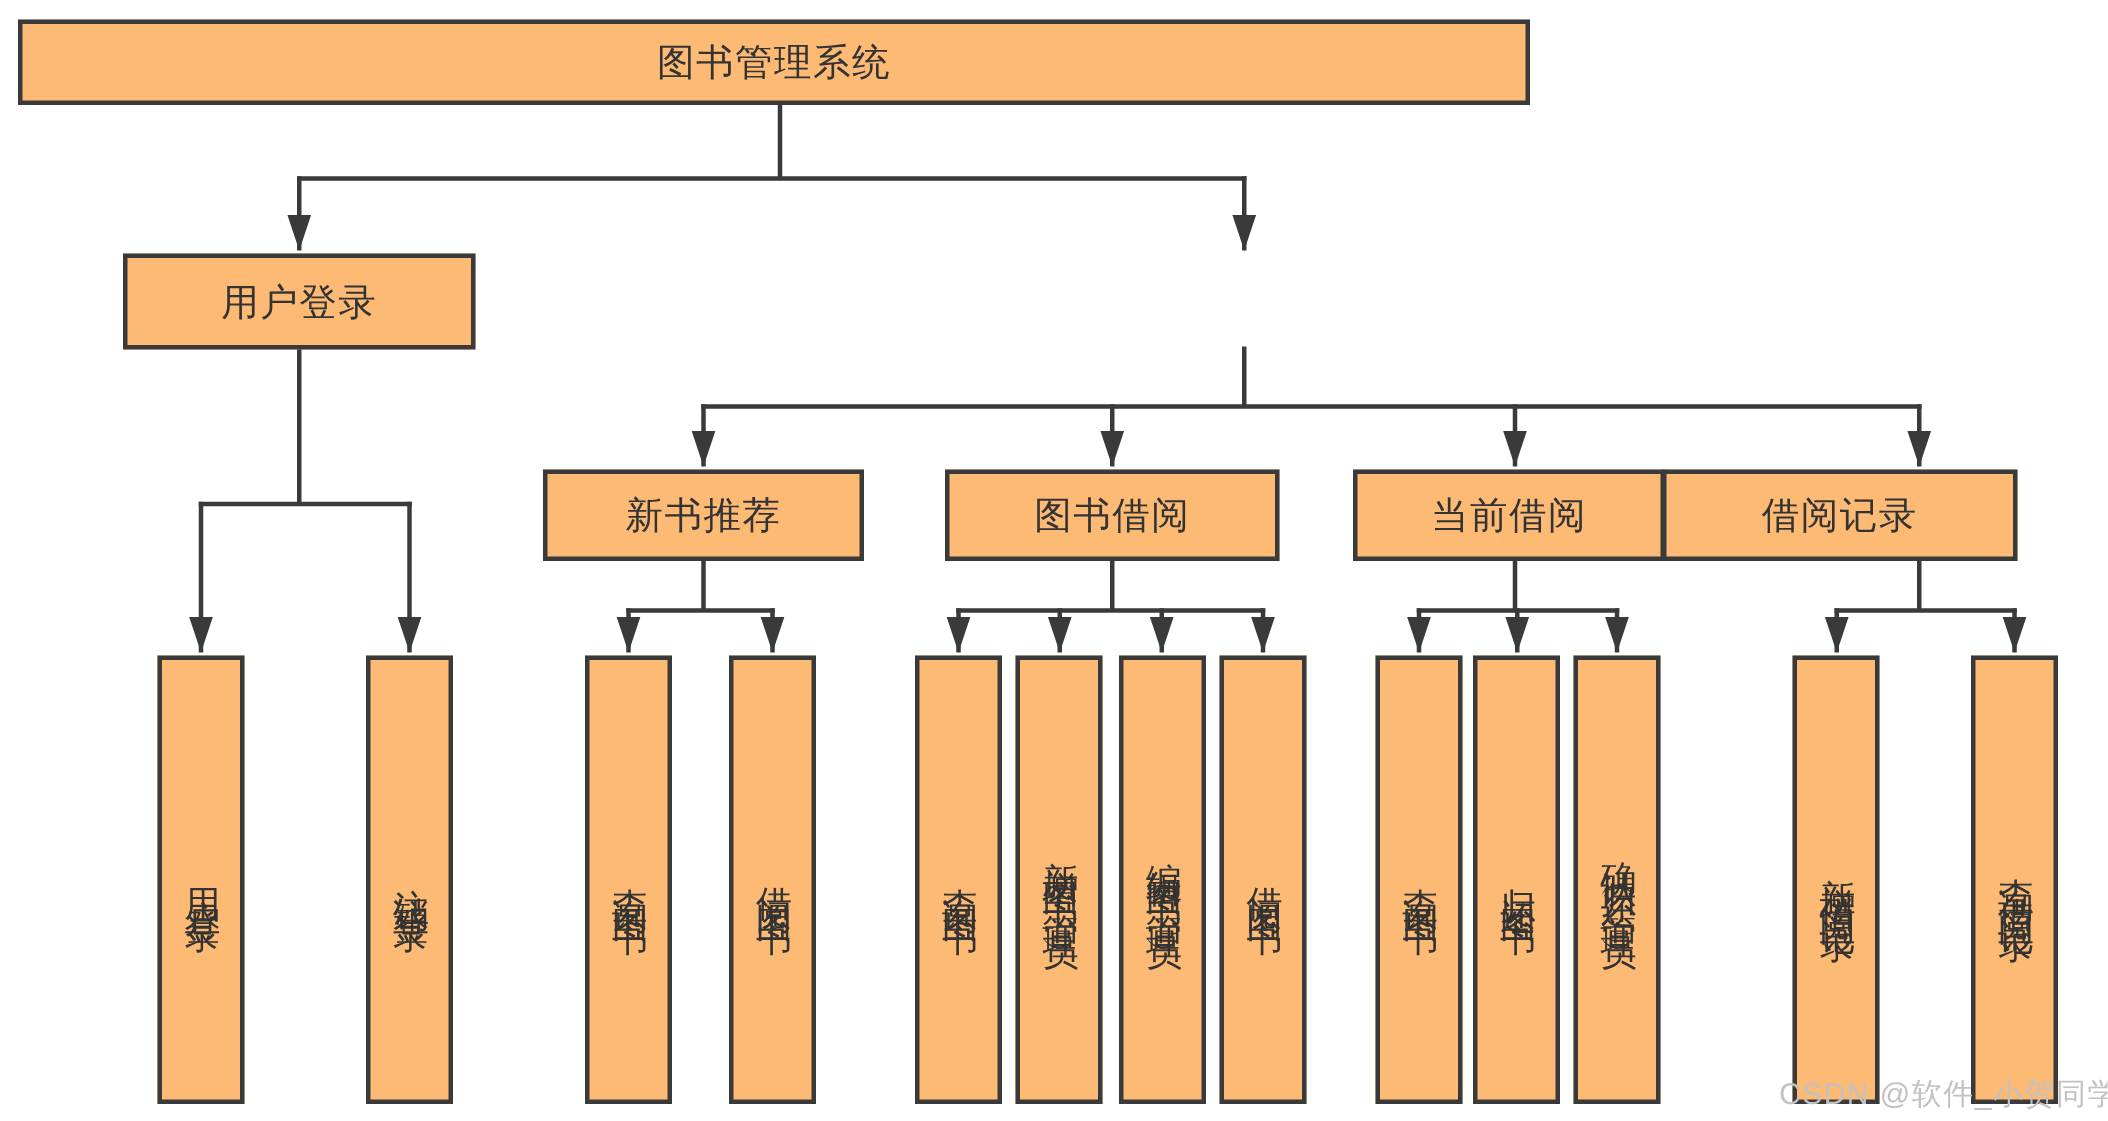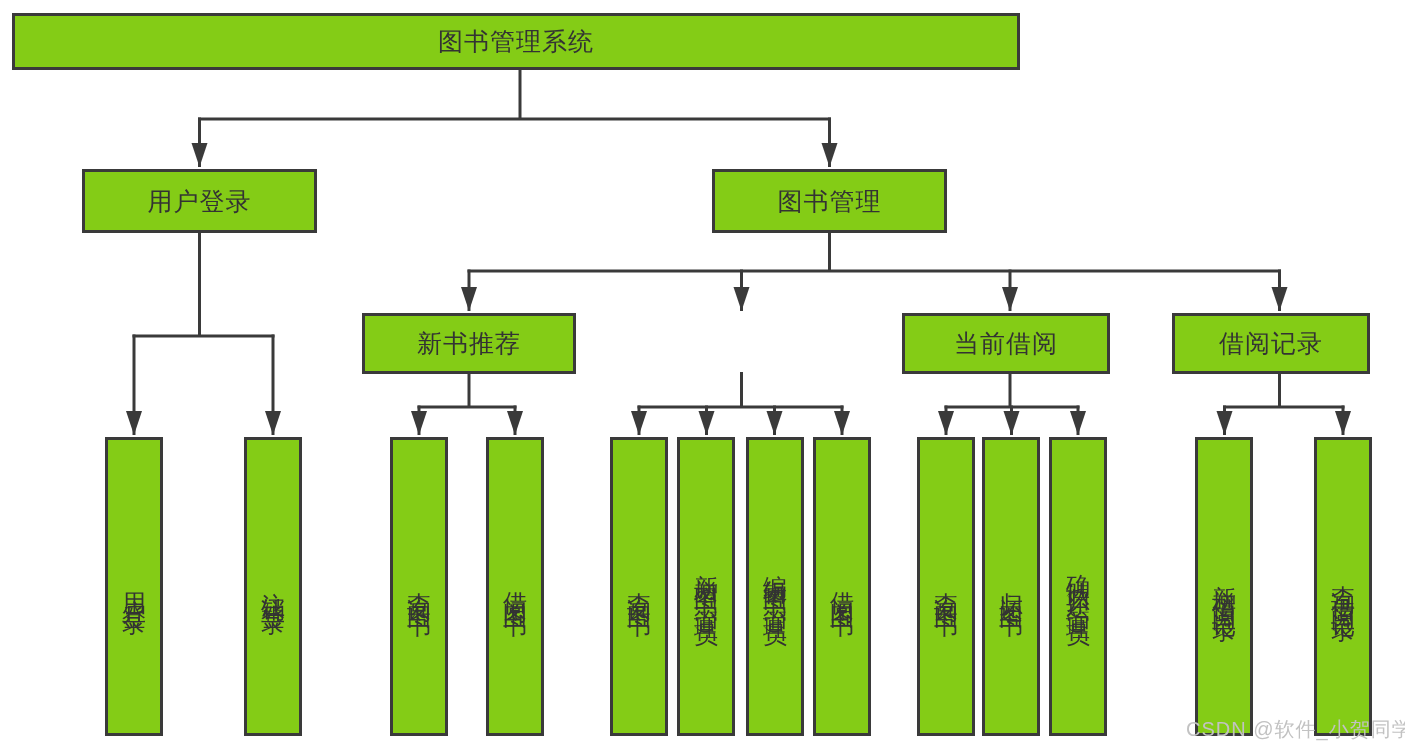--- a/index.html
+++ b/index.html
@@ -16,21 +16,21 @@
     overflow: hidden;
   }
   #canvas { position: relative; width: 1405px; height: 747px; }
   #wires { position: absolute; left: 0; top: 0; width: 1405px; height: 747px; }
   #wires line { stroke: var(--line); stroke-width: 3; }
   #wires .arrowhead { fill: var(--line); }
   .node {
     position: absolute;
     box-sizing: border-box;
     border: 3px solid var(--line);
-    background: #84cc16;
+    background: #fdba74;
     display: flex;
     align-items: center;
     justify-content: center;
     color: var(--text);
     font-size: 25px;
     letter-spacing: 1px;
     white-space: nowrap;
   }
   .leaf span {
     writing-mode: vertical-rl;
@@ -39,21 +39,21 @@
     letter-spacing: 7px;
     line-height: 1;
   }
   .root-box  { left: 12px;  top: 13px;  width: 1008px; height: 57px; }
   .l2a { left: 82px;  top: 169px; width: 235px; height: 64px; }
   .l2b { left: 712px; top: 169px; width: 235px; height: 64px; }
   .l3  { top: 313px; height: 61px; }
   .l3a { left: 362px;  width: 214px; }
   .l3b { left: 630px;  width: 223px; }
   .l3c { left: 902px;  width: 208px; }
-  .l3d { left: 1172px; width: 198px; }
+  .l3d { left: 1108px; width: 237px; }
   .leaf { top: 437px; width: 58px; height: 299px; }
   .a1 { left: 105px; }  .a2 { left: 244px; }
   .b1 { left: 390px; }  .b2 { left: 486px; }
   .c1 { left: 610px; }  .c2 { left: 677px; }  .c3 { left: 746px; }  .c4 { left: 813px; }
   .d1 { left: 917px; }  .d2 { left: 982px; }  .d3 { left: 1049px; }
   .e1 { left: 1195px; } .e2 { left: 1314px; }
   .watermark {
     position: absolute;
     left: 1186px; top: 716px;
     font-size: 20px;
@@ -126,23 +126,23 @@
       <line x1="1279.5" y1="372" x2="1279.5" y2="407"></line>
       <line x1="1223" y1="407" x2="1344.5" y2="407"></line>
       <line x1="1224.5" y1="405.5" x2="1224.5" y2="435" marker-end="url(#arrow)"></line>
       <line x1="1343" y1="405.5" x2="1343" y2="435" marker-end="url(#arrow)"></line>
     </g>
   </svg>
 
   <div class="node root-box">图书管理系统</div>
 
   <div class="node l2a">用户登录</div>
-  <div class="node l2b">图书管理</div>
 
   <div class="node l3 l3a">新书推荐</div>
+  <div class="node l3 l3b">图书借阅</div>
   <div class="node l3 l3c">当前借阅</div>
   <div class="node l3 l3d">借阅记录</div>
 
   <div class="node leaf a1">
     <span>用户登录</span>
   </div>
   <div class="node leaf a2">
     <span>注销登录</span>
   </div>
 

